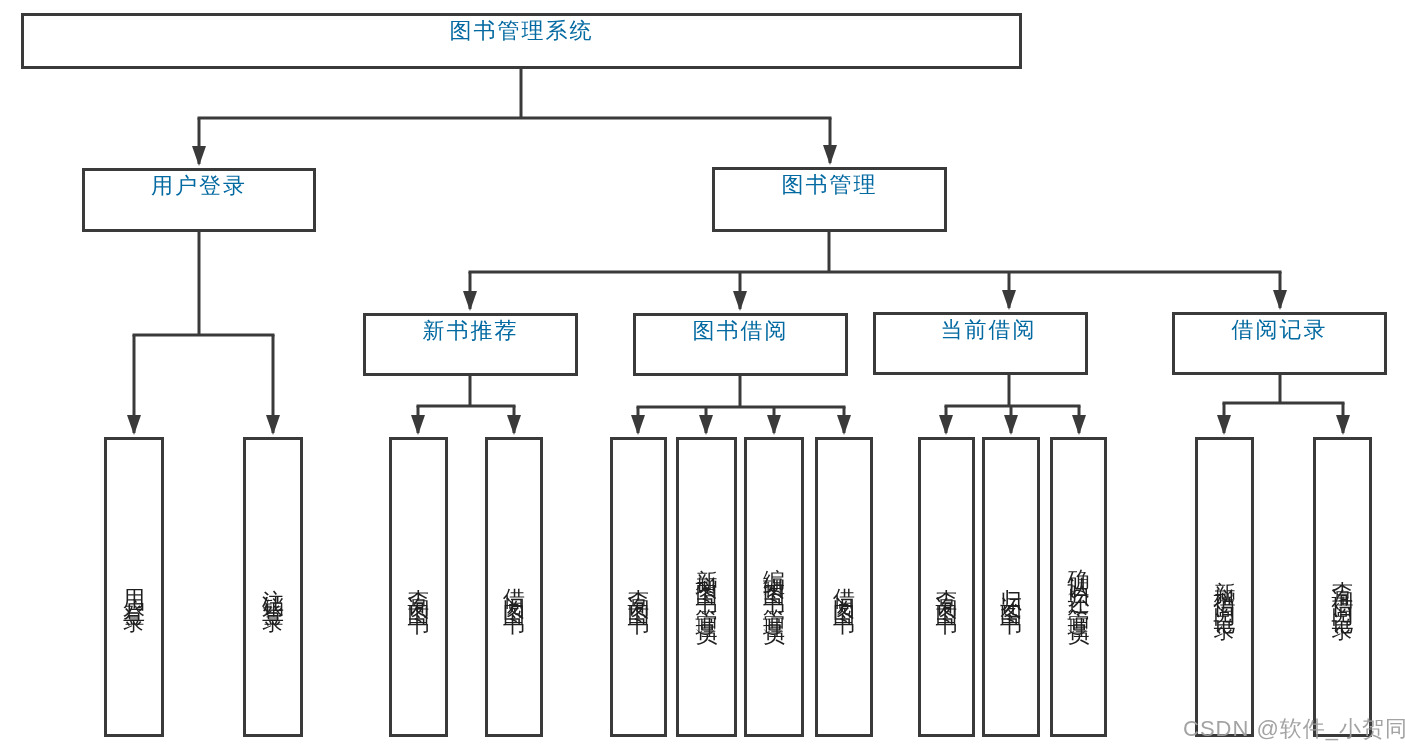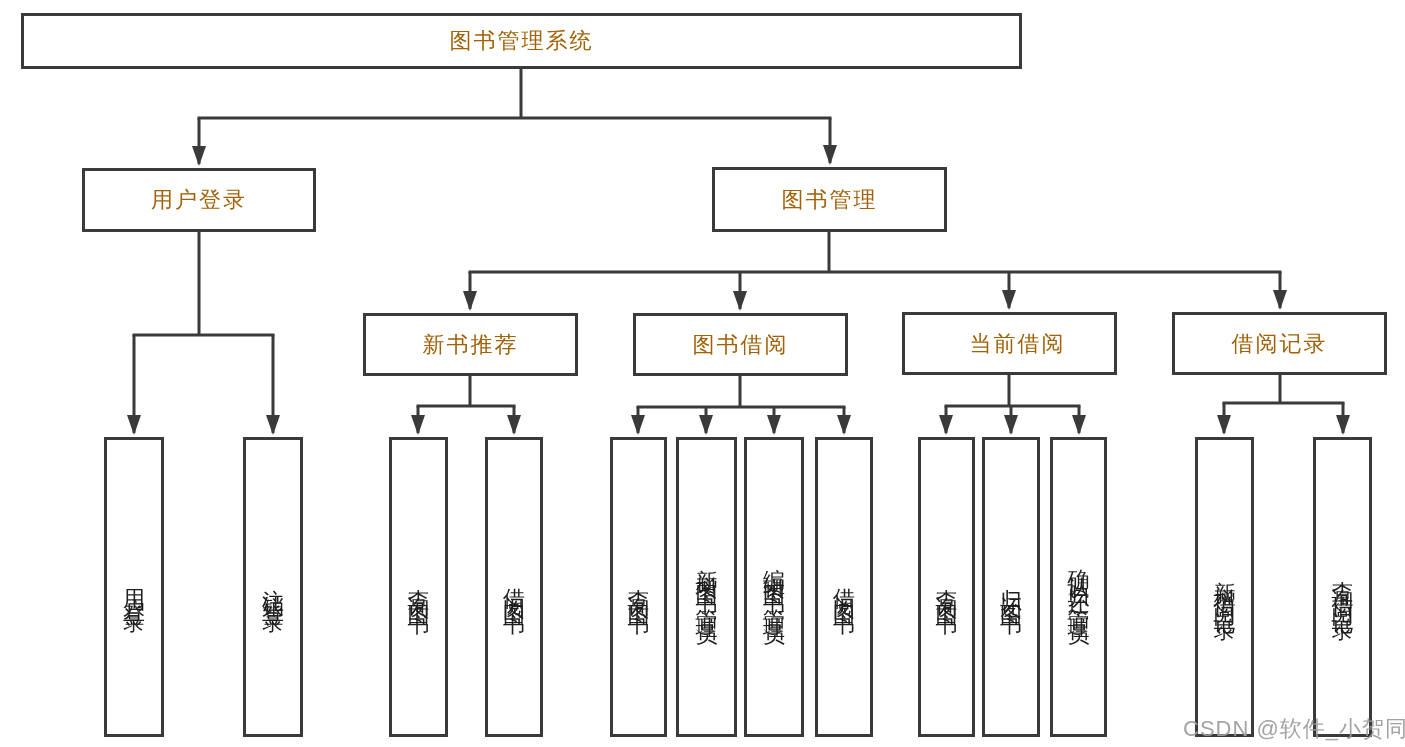--- a/index.html
+++ b/index.html
@@ -15,25 +15,25 @@
     position: absolute;
     left: 0; top: 0;
     z-index: 0;
   }
   .hbox {
     position: absolute;
     box-sizing: border-box;
     background: #ffffff;
     border: 3px solid #3a3a3a;
     display: flex;
-    align-items: center;
+    align-items: flex-start;
     justify-content: center;
     font-size: 22px;
     letter-spacing: 2px;
-    color: #a16207;
+    color: #0369a1;
     z-index: 1;
   }
   .vbox {
     position: absolute;
     box-sizing: border-box;
     background: #ffffff;
     border: 3px solid #3a3a3a;
     display: flex;
     align-items: center;
     justify-content: center;
@@ -138,21 +138,21 @@
   <div class="hbox" style="left:712px; top:167px; width:235px; height:65px;font-family:Liberation Serif, serif;">
     <span>图书管理</span>
   </div>
 
   <div class="hbox" style="left:363px; top:313px; width:215px; height:63px;">
     <span>新书推荐</span>
   </div>
   <div class="hbox" style="left:633px; top:313px; width:215px; height:63px;">
     <span>图书借阅</span>
   </div>
-  <div class="hbox" style="left:902px; top:312px; width:215px; height:63px;padding-left:16px;">
+  <div class="hbox" style="left:873px; top:312px; width:215px; height:63px;padding-left:16px;">
     <span>当前借阅</span>
   </div>
   <div class="hbox" style="left:1172px; top:312px; width:215px; height:63px;">
     <span>借阅记录</span>
   </div>
 
   <div class="vbox" style="left:104px; top:437px; width:60px; height:300px;">
     <span class="vtext">用户登录</span>
   </div>
   <div class="vbox" style="left:243px; top:437px; width:60px; height:300px;">

